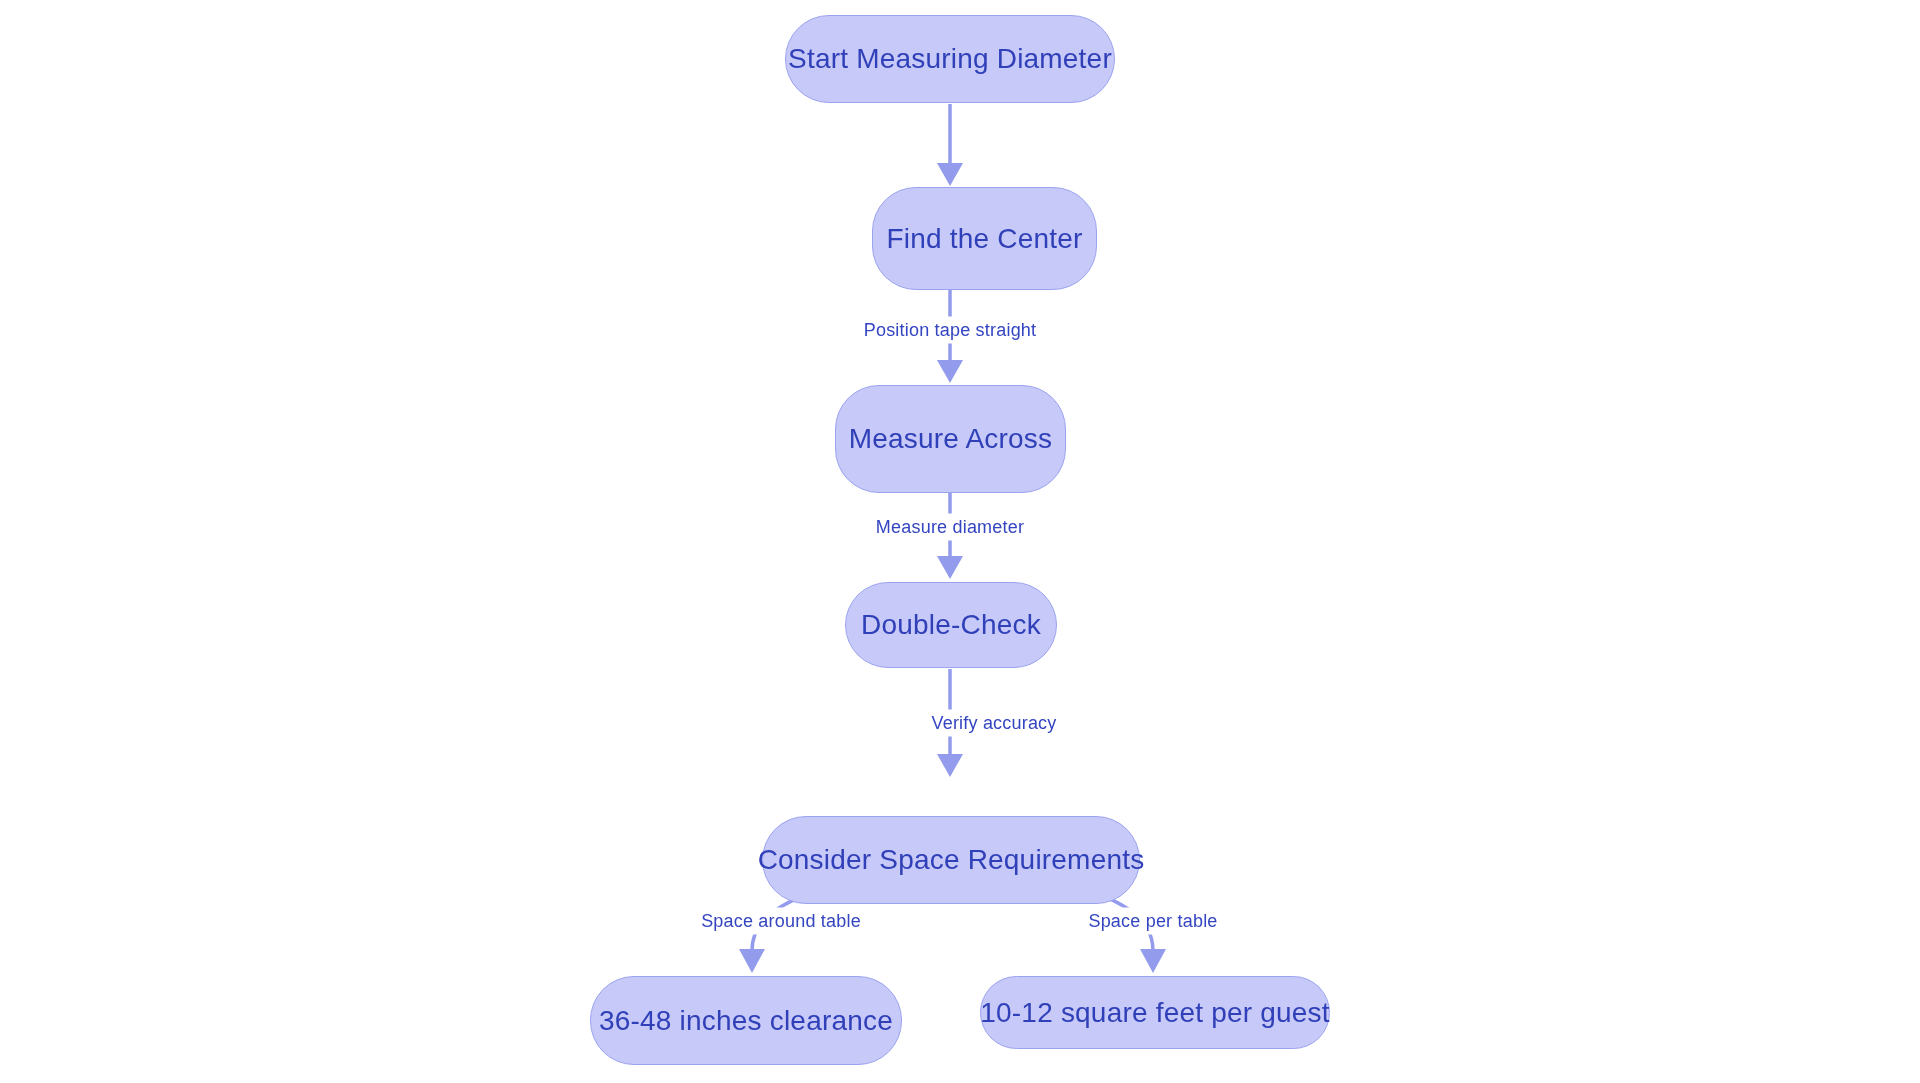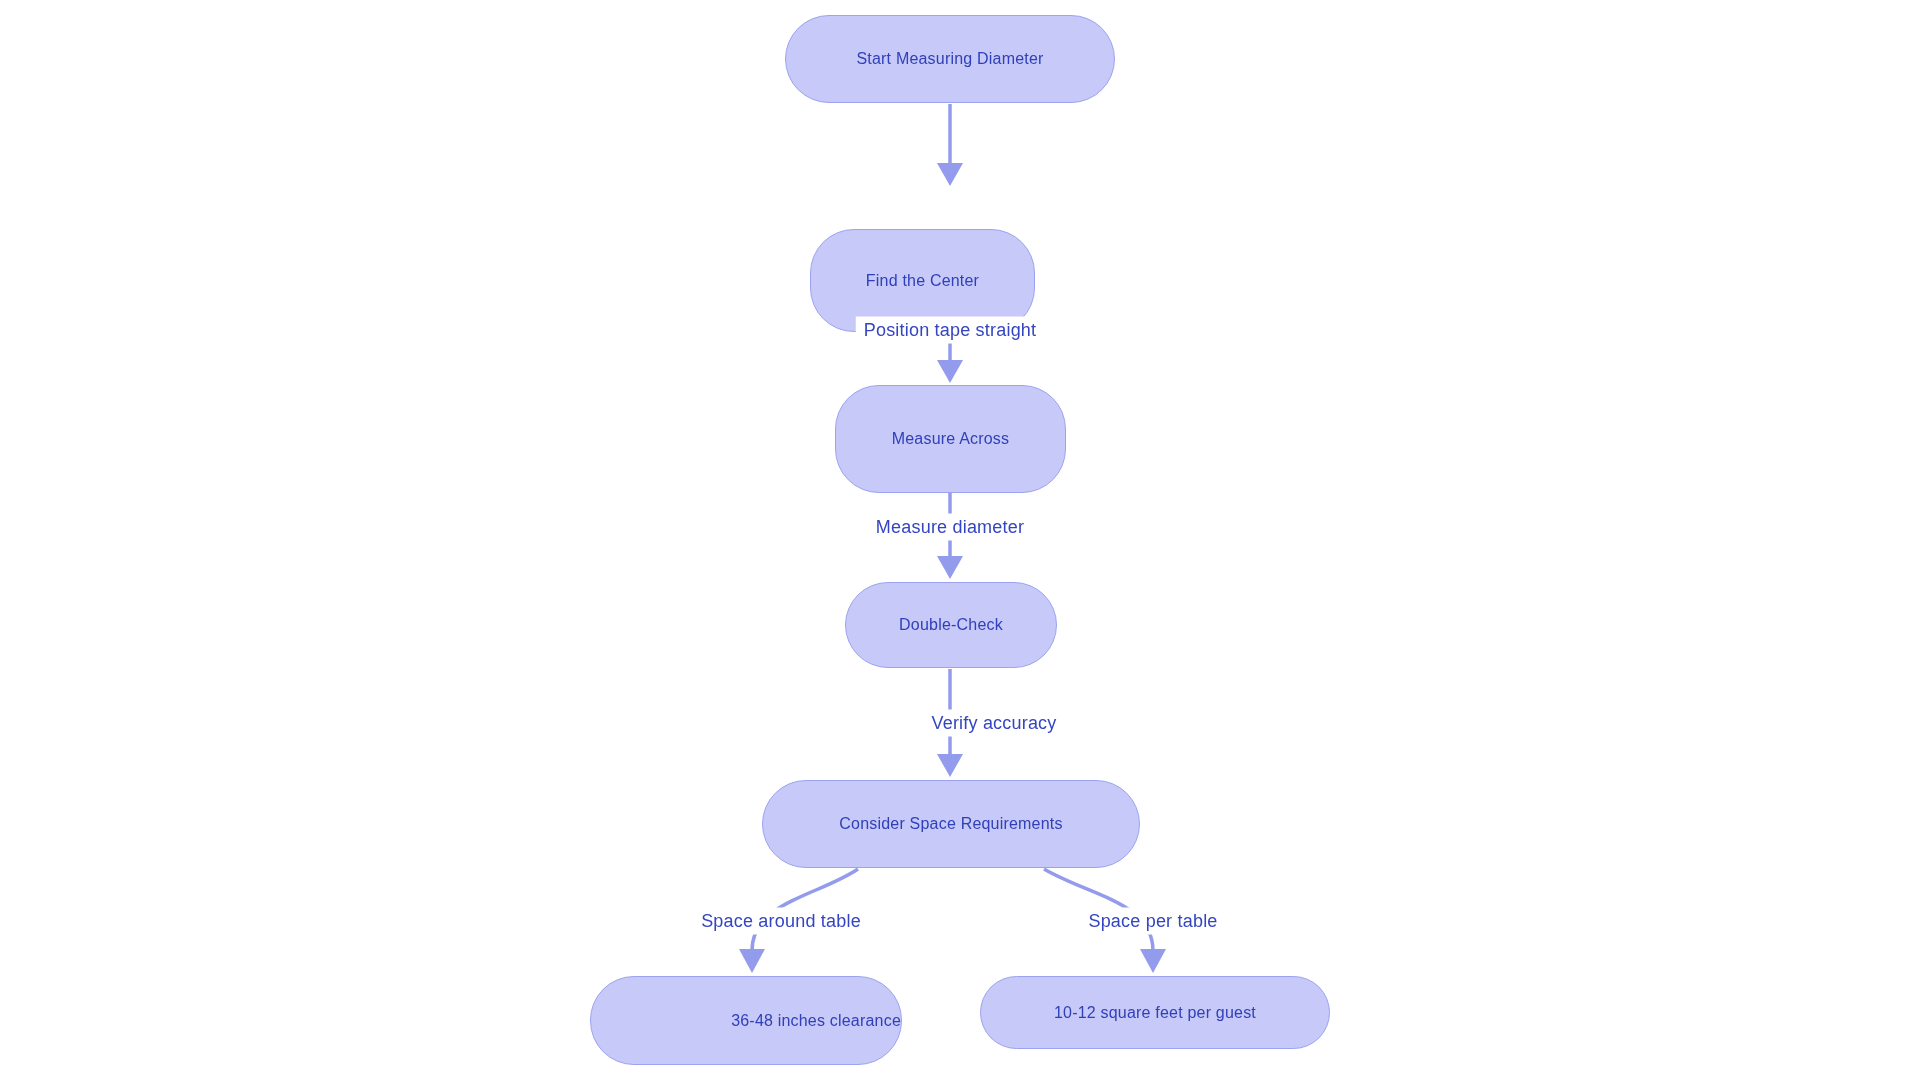--- a/index.html
+++ b/index.html
@@ -42,21 +42,21 @@
   .flow-node {
     position: absolute;
     z-index: 1;
     display: flex;
     align-items: center;
     justify-content: center;
     background: var(--node-fill);
     border: 1.5px solid var(--node-border);
     border-radius: 44px;
     color: var(--node-text);
-    font-size: 16px;
+    font-size: 28px;
     font-weight: 500;
     letter-spacing: 0.2px;
     text-align: center;
     white-space: nowrap;
   }
   .edge-label {
     position: absolute;
     z-index: 2;
     transform: translate(-50%, -50%);
     background: var(--canvas-bg);
@@ -96,37 +96,37 @@
     <g>
       <path class="edge-line" d="M 1044 869 C 1090 896, 1153 902, 1153 951"></path>
       <polygon class="arrowhead" points="1140,949 1166,949 1153,973"></polygon>
     </g>
   </svg>
 
   <div class="flow-node" style="left:785px; top:15px; width:330px; height:88px;">
     <span>Start Measuring Diameter</span>
   </div>
 
-  <div class="flow-node" style="left:810px; top:187px; width:225px; height:103px;margin-top:42px;">
+  <div class="flow-node" style="left:872px; top:187px; width:225px; height:103px;">
     <span>Find the Center</span>
   </div>
 
   <div class="flow-node" style="left:835px; top:385px; width:231px; height:108px;">
     <span>Measure Across</span>
   </div>
 
   <div class="flow-node" style="left:845px; top:582px; width:212px; height:86px;align-items:center;">
     <span>Double-Check</span>
   </div>
 
-  <div class="flow-node" style="left:762px; top:780px; width:378px; height:88px;">
+  <div class="flow-node" style="left:762px; top:816px; width:378px; height:88px;">
     <span>Consider Space Requirements</span>
   </div>
 
-  <div class="flow-node" style="left:590px; top:976px; width:312px; height:89px;justify-content:flex-end;">
+  <div class="flow-node" style="left:590px; top:976px; width:312px; height:89px;">
     <span>36-48 inches clearance</span>
   </div>
 
   <div class="flow-node" style="left:980px; top:976px; width:350px; height:73px;">
     <span>10-12 square feet per guest</span>
   </div>
 
   <div class="edge-label" style="left:950px; top:330px;">Position tape straight</div>
 
   <div class="edge-label" style="left:950px; top:527px;">Measure diameter</div>

